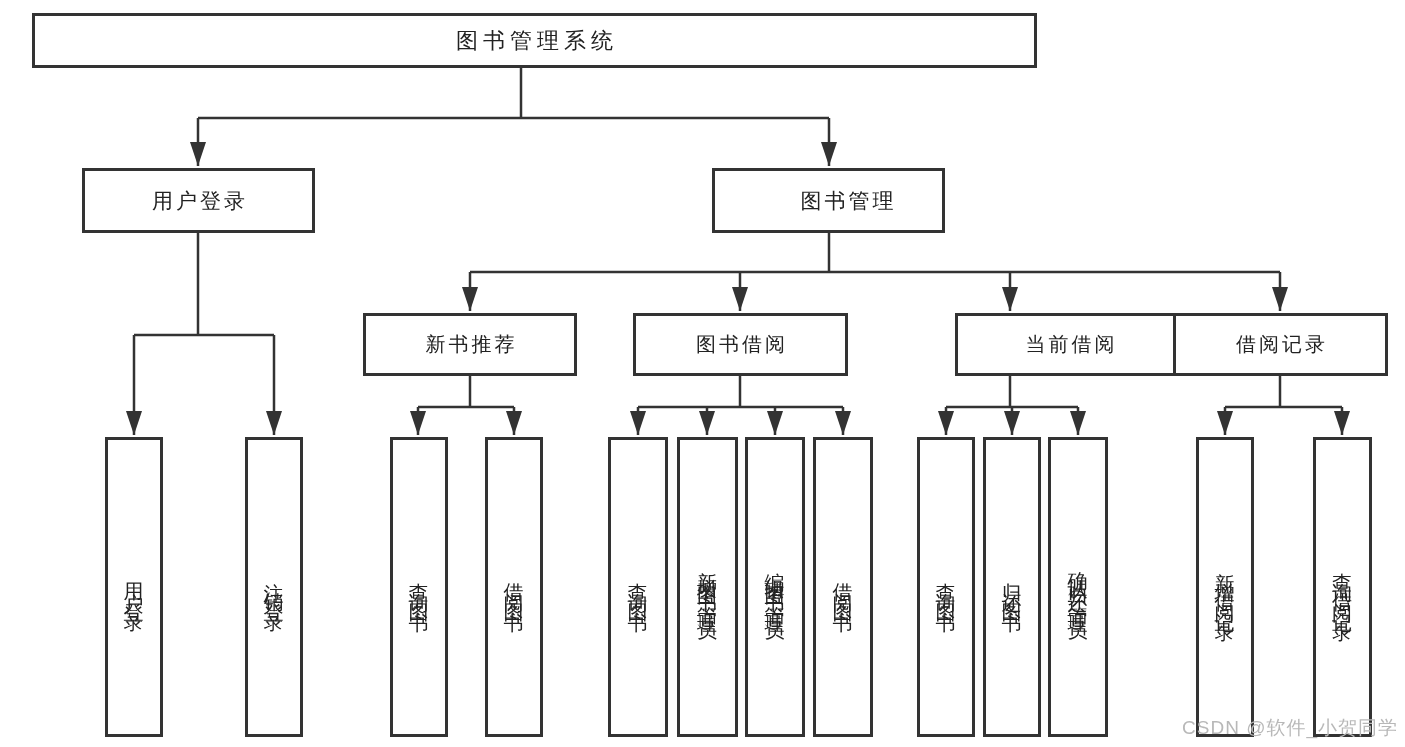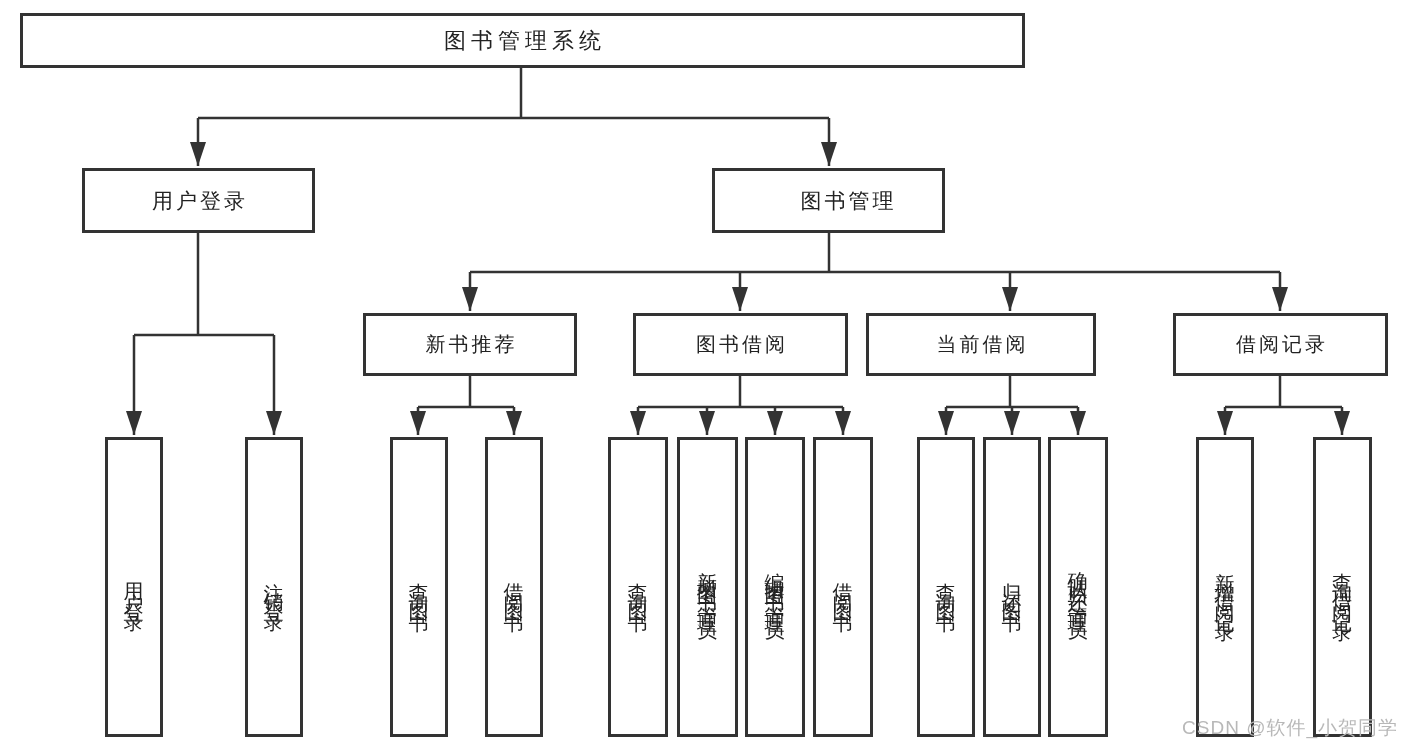--- a/index.html
+++ b/index.html
@@ -14,21 +14,21 @@
   .node{
     position:absolute;
     box-sizing:border-box;
     border:3px solid #333333;
     background:#ffffff;
     display:flex;align-items:center;justify-content:center;
     color:#222222;
     z-index:1;
   }
   .hnode{font-size:21px;letter-spacing:3px;text-indent:3px;white-space:nowrap;}
-  .rootnode{font-size:22px;letter-spacing:5px;text-indent:5px;}
+  .rootnode{font-size:22px;letter-spacing:5px;text-indent:5px;margin-left:12px;}
   .lvl2{top:168px;width:233px;height:65px;}
   .lvl3{top:313px;height:63px;font-size:20px;}
   .leaf{top:437px;height:300px;width:58px;}
   .vtext{
     writing-mode:vertical-rl;
     text-orientation:mixed;
     font-size:20px;
     letter-spacing:10px;
     line-height:1;
     color:#222222;
@@ -100,21 +100,21 @@
     </g>
   </svg>
 
   <div class="node hnode rootnode" style="left:20px;top:13px;width:1005px;height:55px;">图书管理系统</div>
 
   <div class="node hnode lvl2" style="left:82px;">用户登录</div>
   <div class="node hnode lvl2" style="left:712px;padding-left:37px;">图书管理</div>
 
   <div class="node hnode lvl3" style="left:363px;width:214px;">新书推荐</div>
   <div class="node hnode lvl3" style="left:633px;width:215px;">图书借阅</div>
-  <div class="node hnode lvl3" style="left:866px;width:230px;">当前借阅</div>
+  <div class="node hnode lvl3" style="left:955px;width:230px;">当前借阅</div>
   <div class="node hnode lvl3" style="left:1173px;width:215px;text-align:center;">借阅记录</div>
 
   <div class="node leaf" style="left:105px;">
     <span class="vtext">用户登录</span>
   </div>
   <div class="node leaf" style="left:245px;">
     <span class="vtext">注销登录</span>
   </div>
 
   <div class="node leaf" style="left:390px;">

